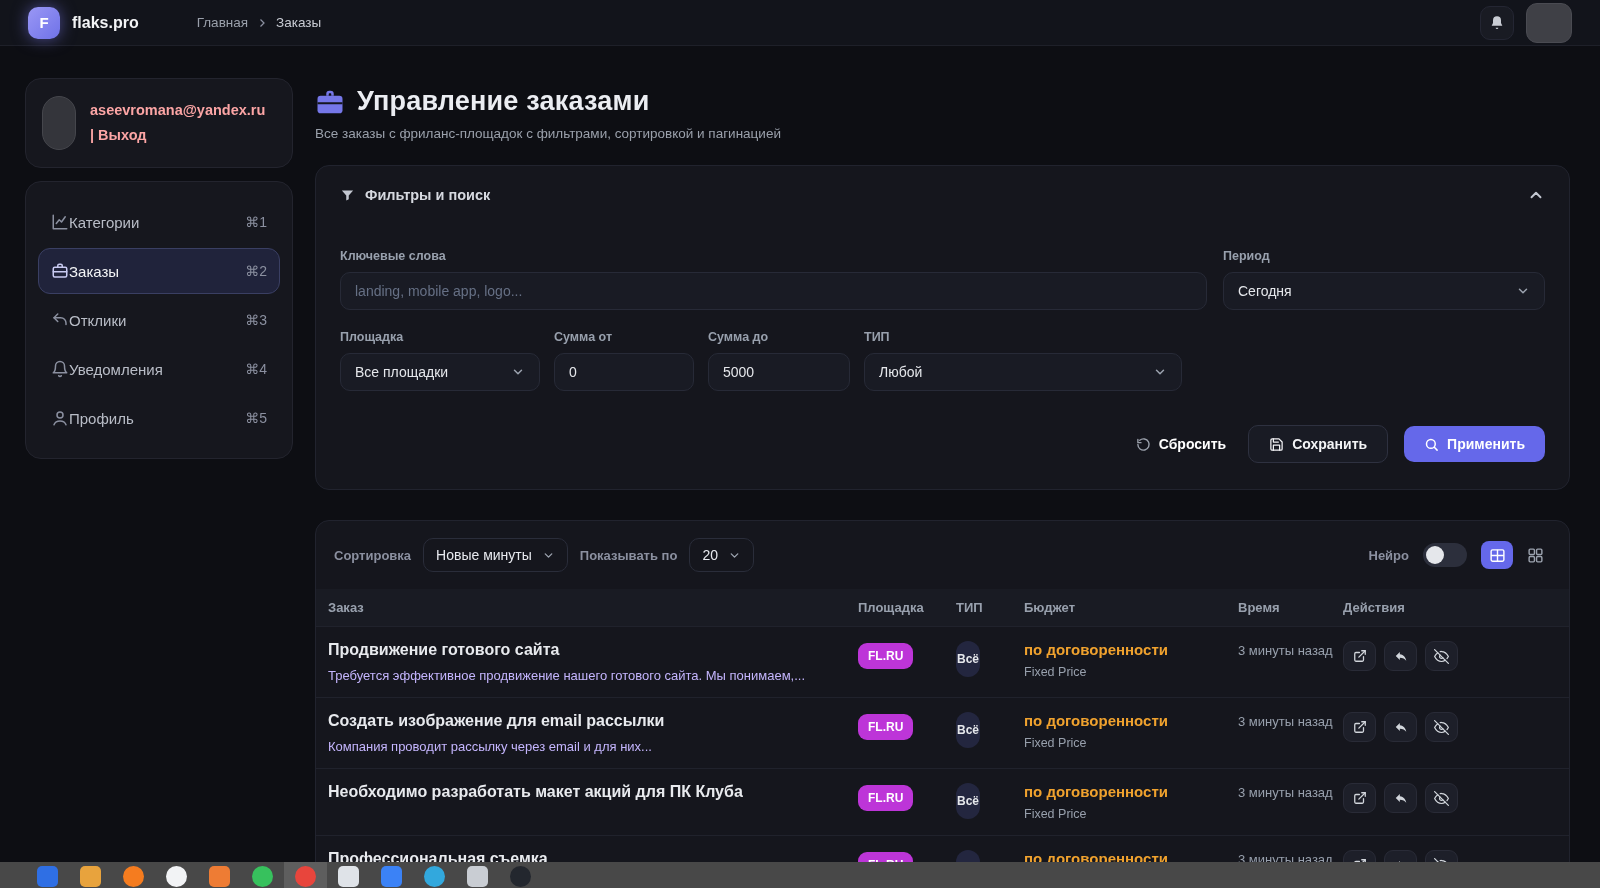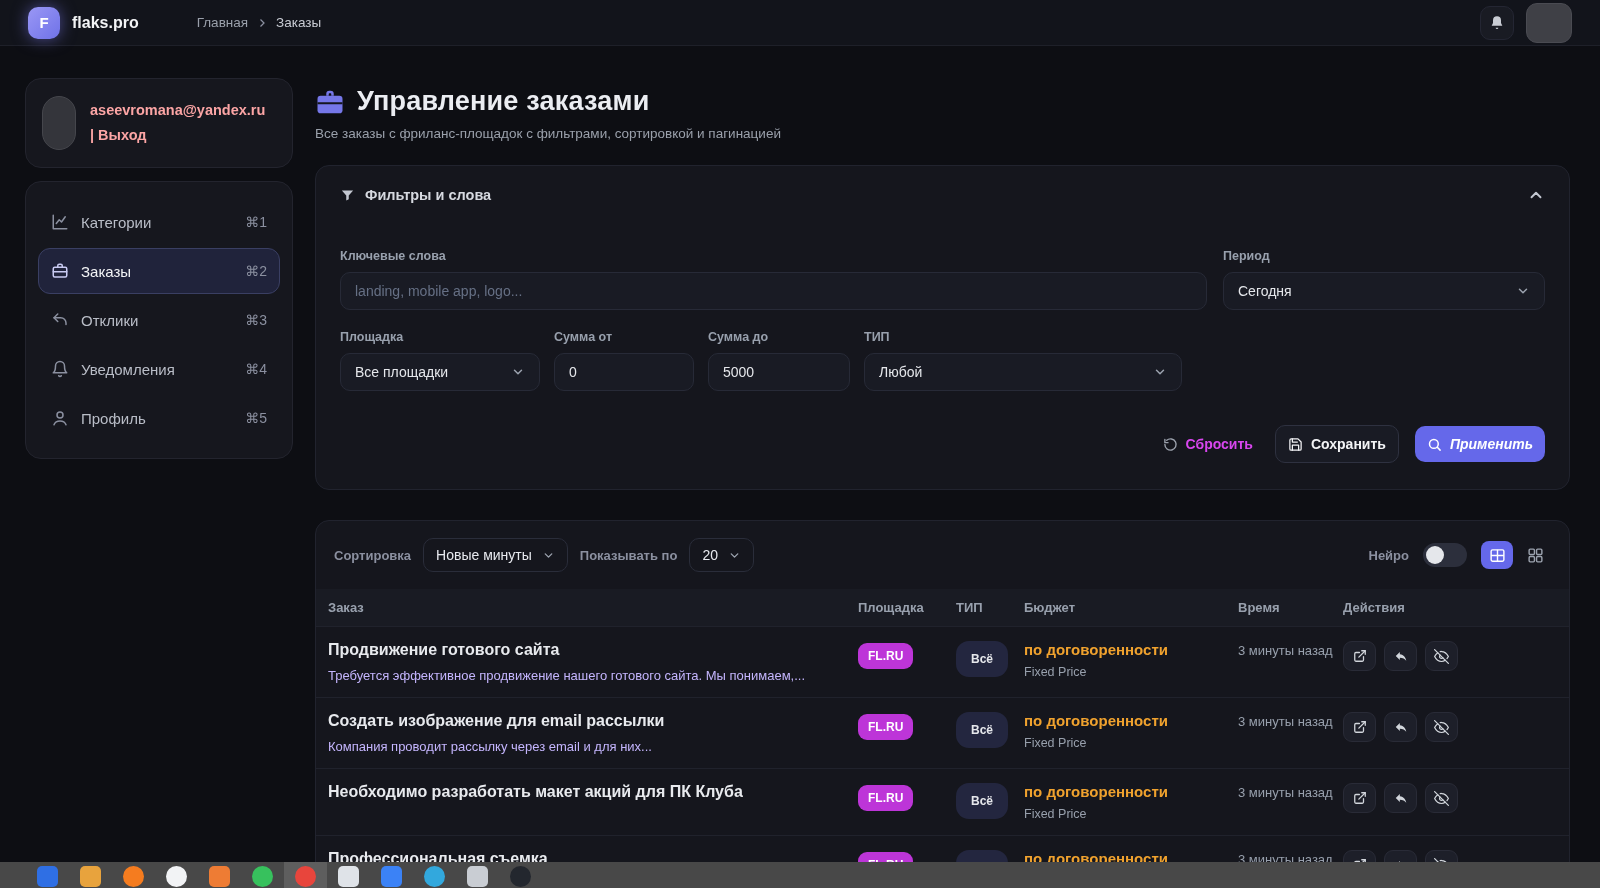--- a/index.html
+++ b/index.html
@@ -40,21 +40,21 @@
   .main { flex: 1; margin-left: 22px; margin-top: 26px; min-width: 0; }
 
   
   .card { background: #16171e; border: 1px solid #23242e; border-radius: 16px; }
   .user-card { padding: 17px 16px; display: flex; gap: 14px; align-items: center; }
   .user-avatar { width: 34px; height: 54px; border-radius: 17px; background: #34353b; border: 1px solid #45464c; flex: 0 0 34px; }
   .user-info { font-size: 14.5px; font-weight: bold; color: #fca5a5; line-height: 1.75; word-break: break-all; }
   .logout { cursor: pointer; }
   .menu-card { margin-top: 13px; padding: 14px 12px; }
   .side-item {
-    display: flex; align-items: center; gap: 12px; padding: 13px 12px;
+    display: flex; align-items: center; gap: 0; padding: 13px 12px;
     border-radius: 12px; border: 1px solid transparent; cursor: pointer; margin: 3px 0;
     color: #b9bdc7; font-size: 15px;
   }
   .side-item svg { stroke: #8b90a0; }
   .side-item.active { background: #20233b; border-color: #3a3f63; color: #f3f4f6; }
   .side-item.active svg { stroke: #c9cbf2; }
   .side-item .kbd { margin-left: auto; color: #8b90a0; font-size: 14px; }
 
   
   .page-title { display: flex; align-items: center; gap: 12px; margin-top: 14px; }
@@ -75,24 +75,24 @@
     border-radius: 10px; color: #e5e7eb; font-size: 14px; padding: 18px 14px;
     font-family: "Liberation Sans", sans-serif;
     display: flex; align-items: center;
   }
   input.inp::placeholder { color: #667085; }
   input.inp { outline: none; }
   .sel { cursor: pointer; justify-content: space-between; gap: 8px; }
   .f-row2 { display: flex; gap: 14px; margin-top: 20px; }
   .w-plat { width: 200px; } .w-from { width: 140px; } .w-to { width: 142px; } .w-type { width: 318px; }
   .f-actions { display: flex; justify-content: flex-end; align-items: center; gap: 16px; margin-top: 34px; }
-  .btn { border: none; border-radius: 10px; font-family: "Liberation Sans", sans-serif; font-size: 14px; font-weight: bold; display: inline-flex; align-items: center; gap: 8px; cursor: pointer; padding: 10px 12px; }
-  .btn-ghost { background: transparent; color: #d946ef; padding: 10px 6px; }
+  .btn { border: none; border-radius: 10px; font-family: "Liberation Sans", sans-serif; font-size: 14px; font-weight: bold; display: inline-flex; align-items: center; gap: 8px; cursor: pointer; padding: 10px 20px; }
+  .btn-ghost { background: transparent; color: #ffffff; padding: 10px 6px; }
   .btn-dark { background: #191b24; border: 1px solid #2e3140; color: #f3f4f6; }
-  .btn-primary { background: #6568ea; color: #fff; font-style: italic; }
+  .btn-primary { background: #6568ea; color: #fff; }
 
   
   .table-card { margin-top: 30px; background: #15161d; border: 1px solid #21232e; border-radius: 14px; overflow: hidden; }
   .t-toolbar { display: flex; align-items: center; gap: 12px; padding: 17px 18px; }
   .t-lbl { font-size: 13px; font-weight: bold; color: #8b90a0; }
   .pill-sel {
     border: 1px solid #2a2d3a; border-radius: 10px; padding: 8px 12px; display: inline-flex;
     align-items: center; gap: 10px; color: #e8eaef; font-size: 14px; cursor: pointer; background: #15161d;
   }
   .t-right { margin-left: auto; display: flex; align-items: center; gap: 14px; }
@@ -105,21 +105,21 @@
     display: grid; grid-template-columns: 530px 98px 68px 214px 105px 1fr;
     background: #191b23; padding: 11px 0 11px 12px; font-size: 13px; font-weight: bold; color: #98a0ad;
   }
   .trow {
     display: grid; grid-template-columns: 530px 98px 68px 214px 105px 1fr;
     padding: 14px 0 14px 12px; border-top: 1px solid #20222c; align-items: start;
   }
   .row-title { font-size: 16px; font-weight: bold; color: #e8eaee; cursor: pointer; }
   .row-desc { margin-top: 9px; font-size: 13px; color: #c4b5fd; }
   .badge-platform { display: inline-block; background: #bd35d8; color: #fff; font-size: 12px; font-weight: bold; padding: 6px 10px; border-radius: 9px; margin-top: 2px; }
-  .badge-type { display: inline-flex; width: 52px; height: 36px; border-radius: 13px; background: #23263f; color: #e5e7eb; font-size: 12px; font-weight: bold; align-items: center; justify-content: center; }
+  .badge-type { display: inline-flex; width: 24px; height: 36px; border-radius: 13px; background: #23263f; color: #e5e7eb; font-size: 12px; font-weight: bold; align-items: center; justify-content: center; }
   .budget { color: #f0a22e; font-weight: bold; font-size: 15px; }
   .budget-sub { margin-top: 7px; font-size: 12.5px; color: #98a0ad; }
   .c-time { font-size: 13px; color: #98a0ad; padding-top: 2px; }
   .c-actions { display: flex; gap: 8px; padding-right: 14px; }
   .act-btn { width: 33px; height: 30px; border-radius: 9px; background: #1d1f29; border: 1px solid #292b37; display: flex; align-items: center; justify-content: center; cursor: pointer; }
 
   
   .taskbar {
     position: absolute; left: 0; bottom: 0; width: 100%; height: 26px; background: #484848;
     display: flex; align-items: flex-start; padding-left: 26px; z-index: 50;
@@ -221,21 +221,21 @@
         </svg>
       <h1>Управление заказами</h1>
     </div>
     <p class="page-sub">Все заказы с фриланс-площадок с фильтрами, сортировкой и пагинацией</p>
 
     <section class="filter-card">
       <div class="filter-head">
         <svg width="15" height="15" viewBox="0 0 24 24" fill="#c3c7d1">
             <path d="M3 4h18l-7 8v6l-4 2v-8L3 4z"></path>
           </svg>
-        <span class="ft">Фильтры и слова</span>
+        <span class="ft">Фильтры и поиск</span>
         <span class="collapse">
           <svg width="18" height="18" viewBox="0 0 24 24" fill="none" stroke="#c3c7d1" stroke-width="2.5" stroke-linecap="round" stroke-linejoin="round">
               <polyline points="6 15 12 9 18 15"></polyline>
             </svg>
         </span>
       </div>
 
       <div class="f-row1">
         <div class="f-col-grow">
           <div class="f-label">Ключевые слова</div>

